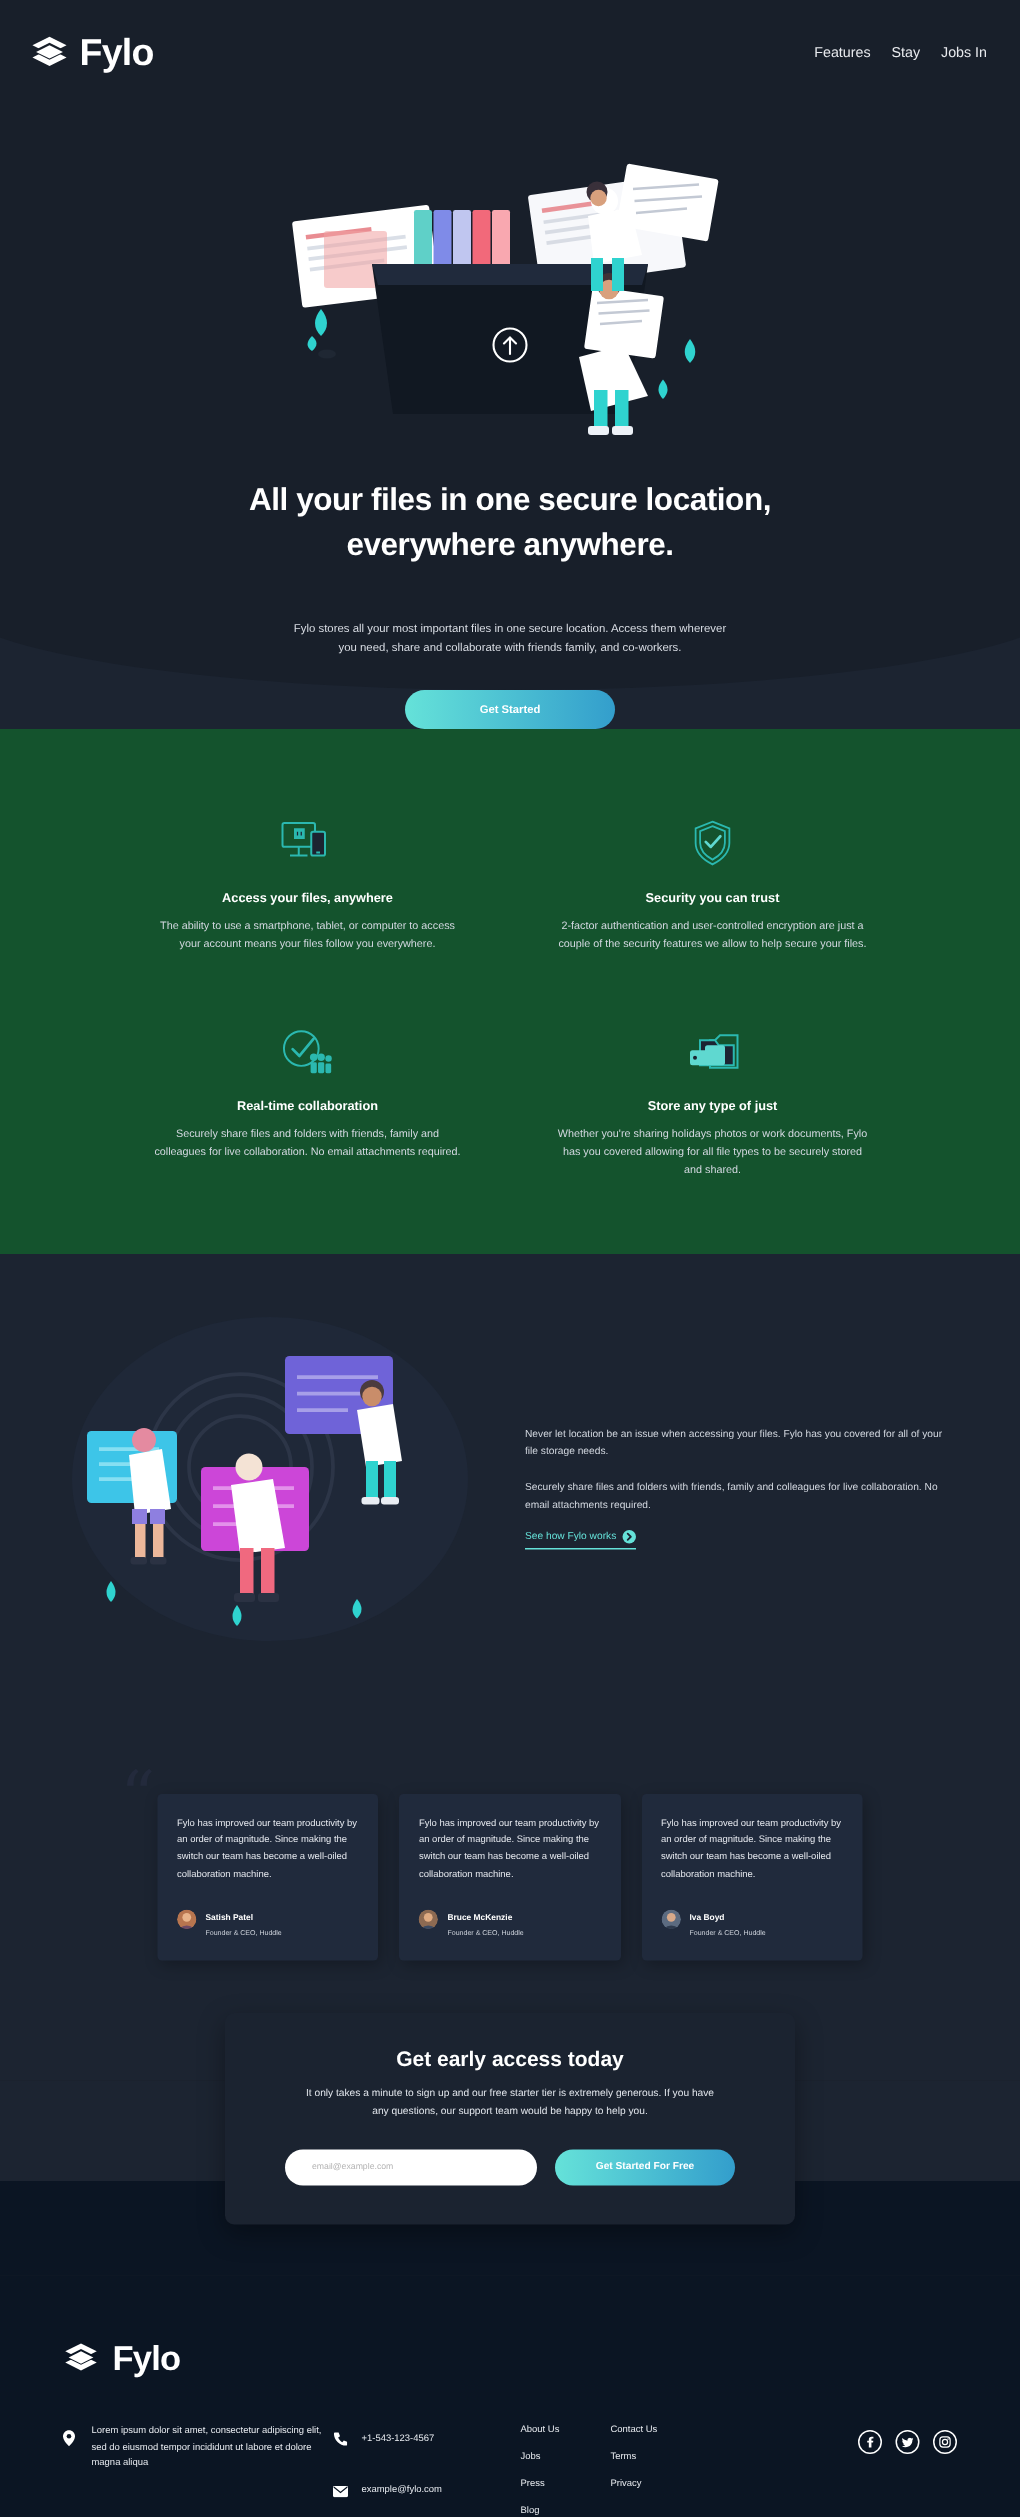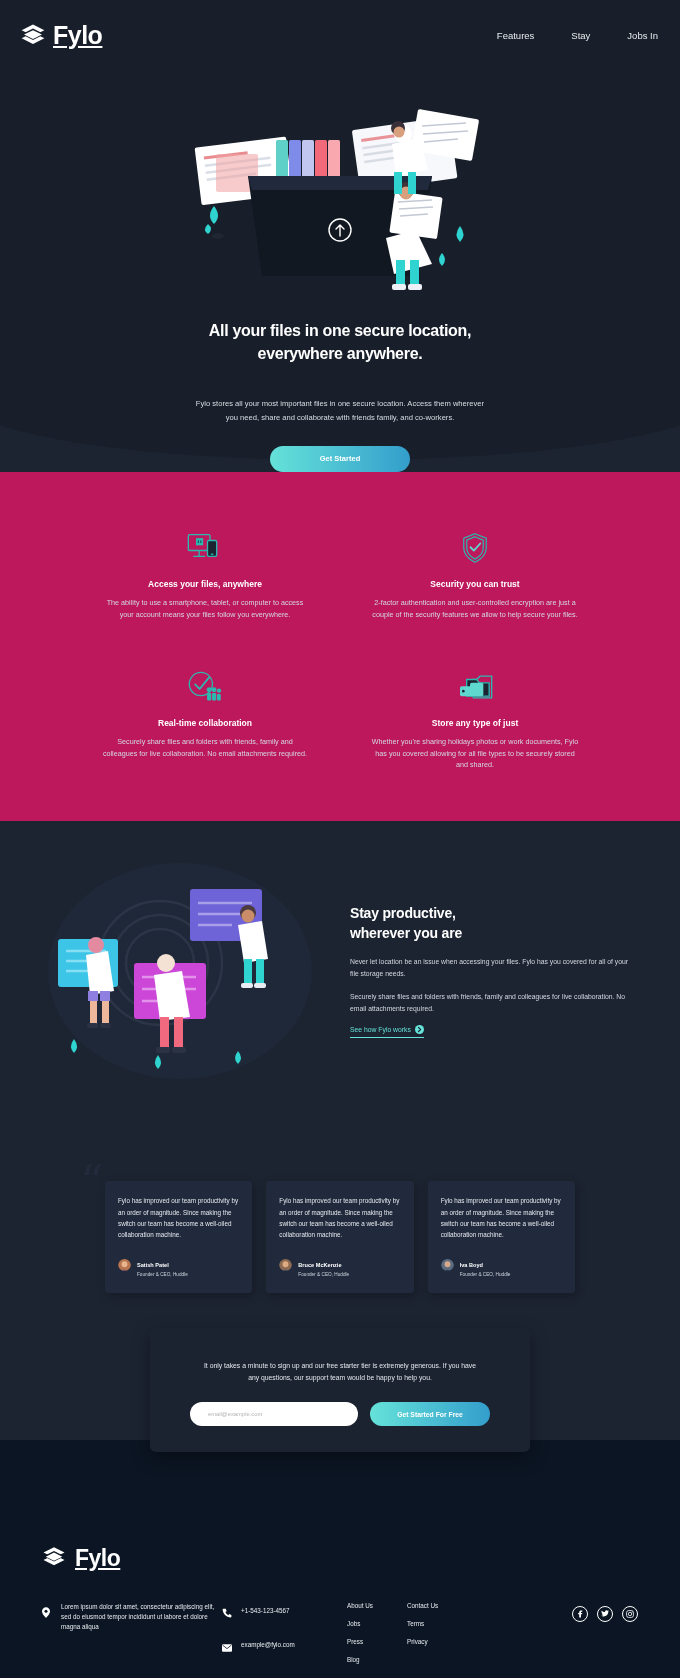--- a/index.html
+++ b/index.html
@@ -13,56 +13,56 @@
   }
   .page { width:680px; position:relative; }
 
   
   .header {
     height:70px; display:flex; align-items:center; justify-content:space-between;
     padding:0 22px 0 20px; background:#181f2a;
   }
   .logo { display:flex; align-items:center; gap:7px; }
   .logo-mark { width:26px; height:26px; }
-  .logo-text { font-size:25px; font-weight:bold; letter-spacing:-0.5px; color:#fff;text-decoration:underline; }
-  .nav { display:flex; align-items:center; gap:37px; }
+  .logo-text { font-size:25px; font-weight:bold; letter-spacing:-0.5px; color:#fff; }
+  .nav { display:flex; align-items:center; gap:14px; }
   .nav a { color:#e8eaee; font-size:9.5px; text-decoration:none; }
 
   
   .hero { position:relative; padding-top:8px; text-align:center; }
   .curve {
     position:absolute; left:0; right:0; top:330px; height:150px;
     background:#1c2431; overflow:hidden; z-index:0;
   }
   .curve:before {
     content:""; position:absolute; left:-5%; top:-60px; width:110%; height:120px;
     background:#181f2a; border-radius:0 0 50% 50%;
   }
   .hero-illustration { width:340px; height:235px; margin:0 auto; position:relative; z-index:1; }
   .hero-title {
     position:relative; z-index:2;
-    font-size:16px; font-weight:bold; line-height:1.45; letter-spacing:-0.3px;
+    font-size:21px; font-weight:bold; line-height:1.45; letter-spacing:-0.3px;
     margin-top:6px;
   }
   .hero-sub {
     position:relative; z-index:2;
     font-size:7.6px; line-height:1.75; color:#d9dde4;
     width:300px; margin:32px auto 0;
   }
   .btn-primary {
     position:relative; z-index:2;
     display:inline-block; margin-top:22px;
     width:140px; height:26px; line-height:26px;
     border-radius:13px; font-size:7.5px; font-weight:bold;
     background:linear-gradient(90deg,#65e2d9 0%,#339ecc 100%);
     color:#fff; border:none; cursor:pointer; text-align:center;
   }
 
   
-  .features-wrap { background:#be185d; padding:55px 0 50px; position:relative; z-index:1; }
+  .features-wrap { background:#14532d; padding:55px 0 50px; position:relative; z-index:1; }
   .features {
     width:500px; margin:0 auto;
     display:grid; grid-template-columns:1fr 1fr; row-gap:45px; column-gap:40px;
   }
   .feature { text-align:center; }
   .feature-icon { height:42px; display:flex; align-items:center; justify-content:center; margin-bottom:10px; }
   .feature-title { font-size:8.5px; font-weight:bold; margin-bottom:8px; }
   .feature-desc { font-size:7.2px; line-height:1.65; color:#d3d8e0; padding:0 10px; }
 
   
@@ -363,24 +363,20 @@
           <rect x="214" y="132" width="12" height="5" rx="2" fill="#e9edf3"></rect>
         </g>
 
         <path d="M34 188 q-6 8 0 14 q6 -6 0 -14z" fill="#2fd3cf"></path>
         <path d="M118 204 q-6 8 0 14 q6 -6 0 -14z" fill="#2fd3cf"></path>
         <path d="M198 200 q-6 8 0 13 q6 -6 0 -13z" fill="#2fd3cf"></path>
       </svg>
     </div>
 
     <div class="productive-copy">
-      <div class="productive-title">
-        <div>Stay productive,</div>
-        <div>wherever you are</div>
-      </div>
       <p>Never let location be an issue when accessing your files. Fylo has you covered for all of your file storage needs.</p>
       <p>Securely share files and folders with friends, family and colleagues for live collaboration. No email attachments required.</p>
       <a href="#" class="see-how">
         <span>See how Fylo works</span>
         <span class="arrow-circle">
           <svg viewBox="0 0 12 12" width="9" height="9">
             <path d="M4.6 3.2 L7.4 6 L4.6 8.8" fill="none" stroke="#1c2431" stroke-width="1.6" stroke-linecap="round" stroke-linejoin="round"></path>
           </svg>
         </span>
       </a>
@@ -440,20 +436,21 @@
             <span class="author-role" style="display:block">Founder &amp; CEO, Huddle</span>
           </span>
         </div>
       </div>
 
     </div>
   </div>
 
   <div class="access-zone">
     <div class="access-card">
+      <div class="access-title">Get early access today</div>
       <div class="access-desc">It only takes a minute to sign up and our free starter tier is extremely generous. If you have any questions, our support team would be happy to help you.</div>
       <div class="access-form">
         <input class="access-input" type="email" placeholder="email@example.com" style="">
         <button class="btn-access">Get Started For Free</button>
       </div>
     </div>
   </div>
 
   <div class="footer">
     <div class="footer-logo">

